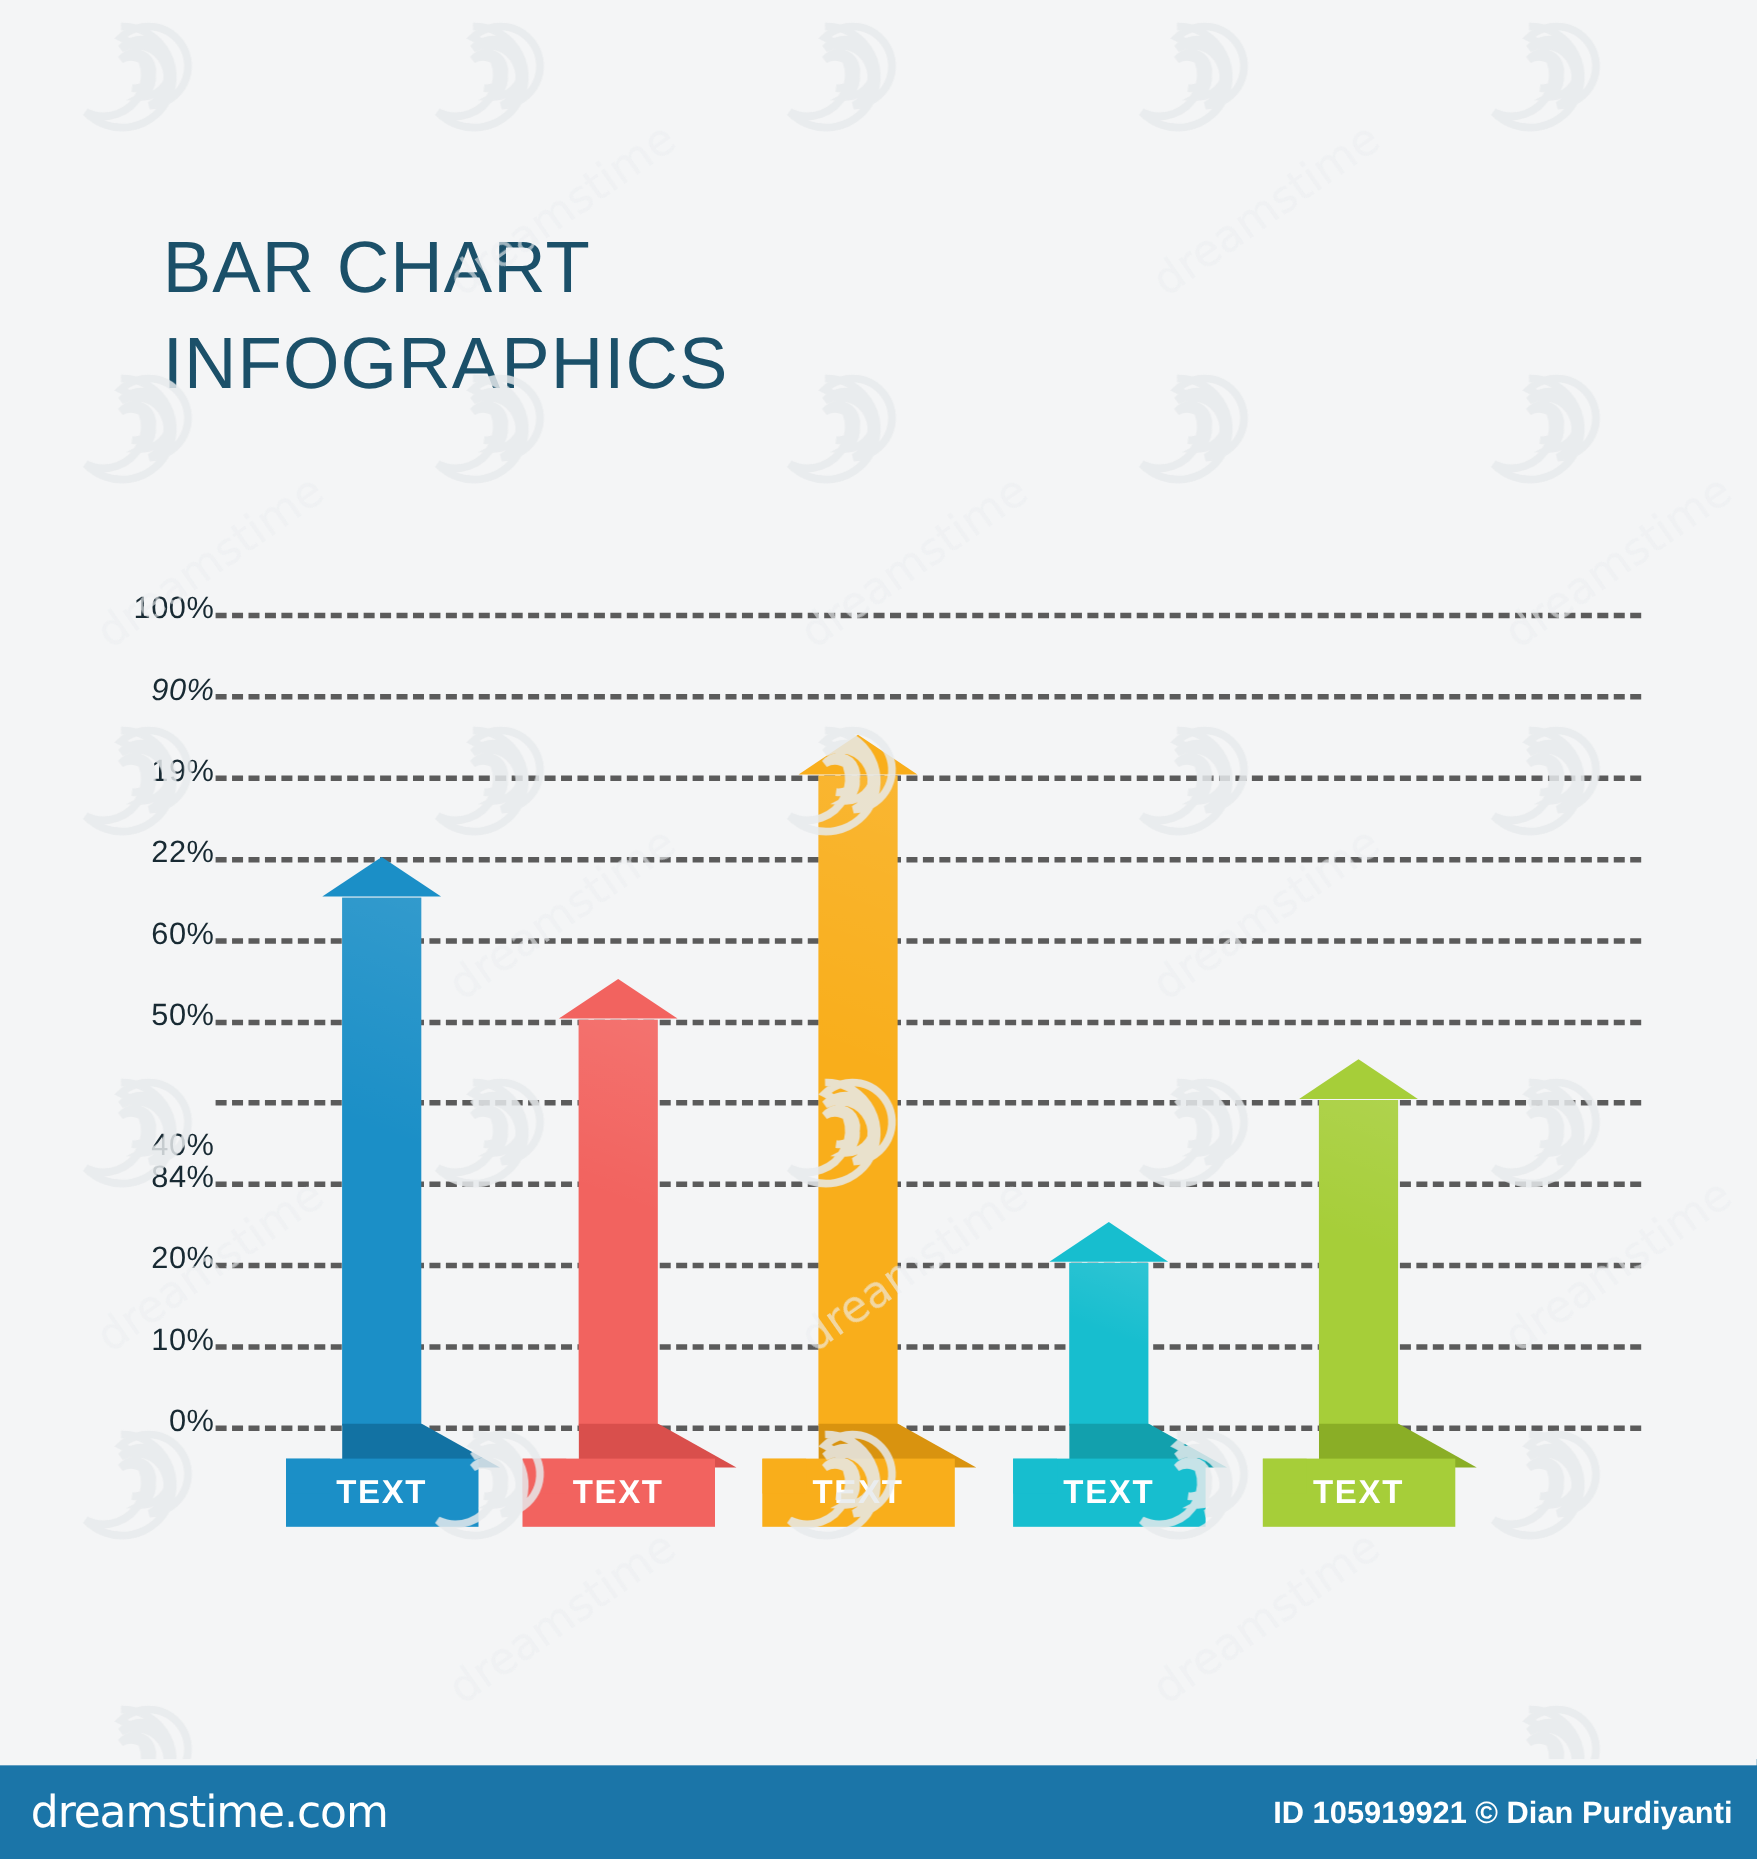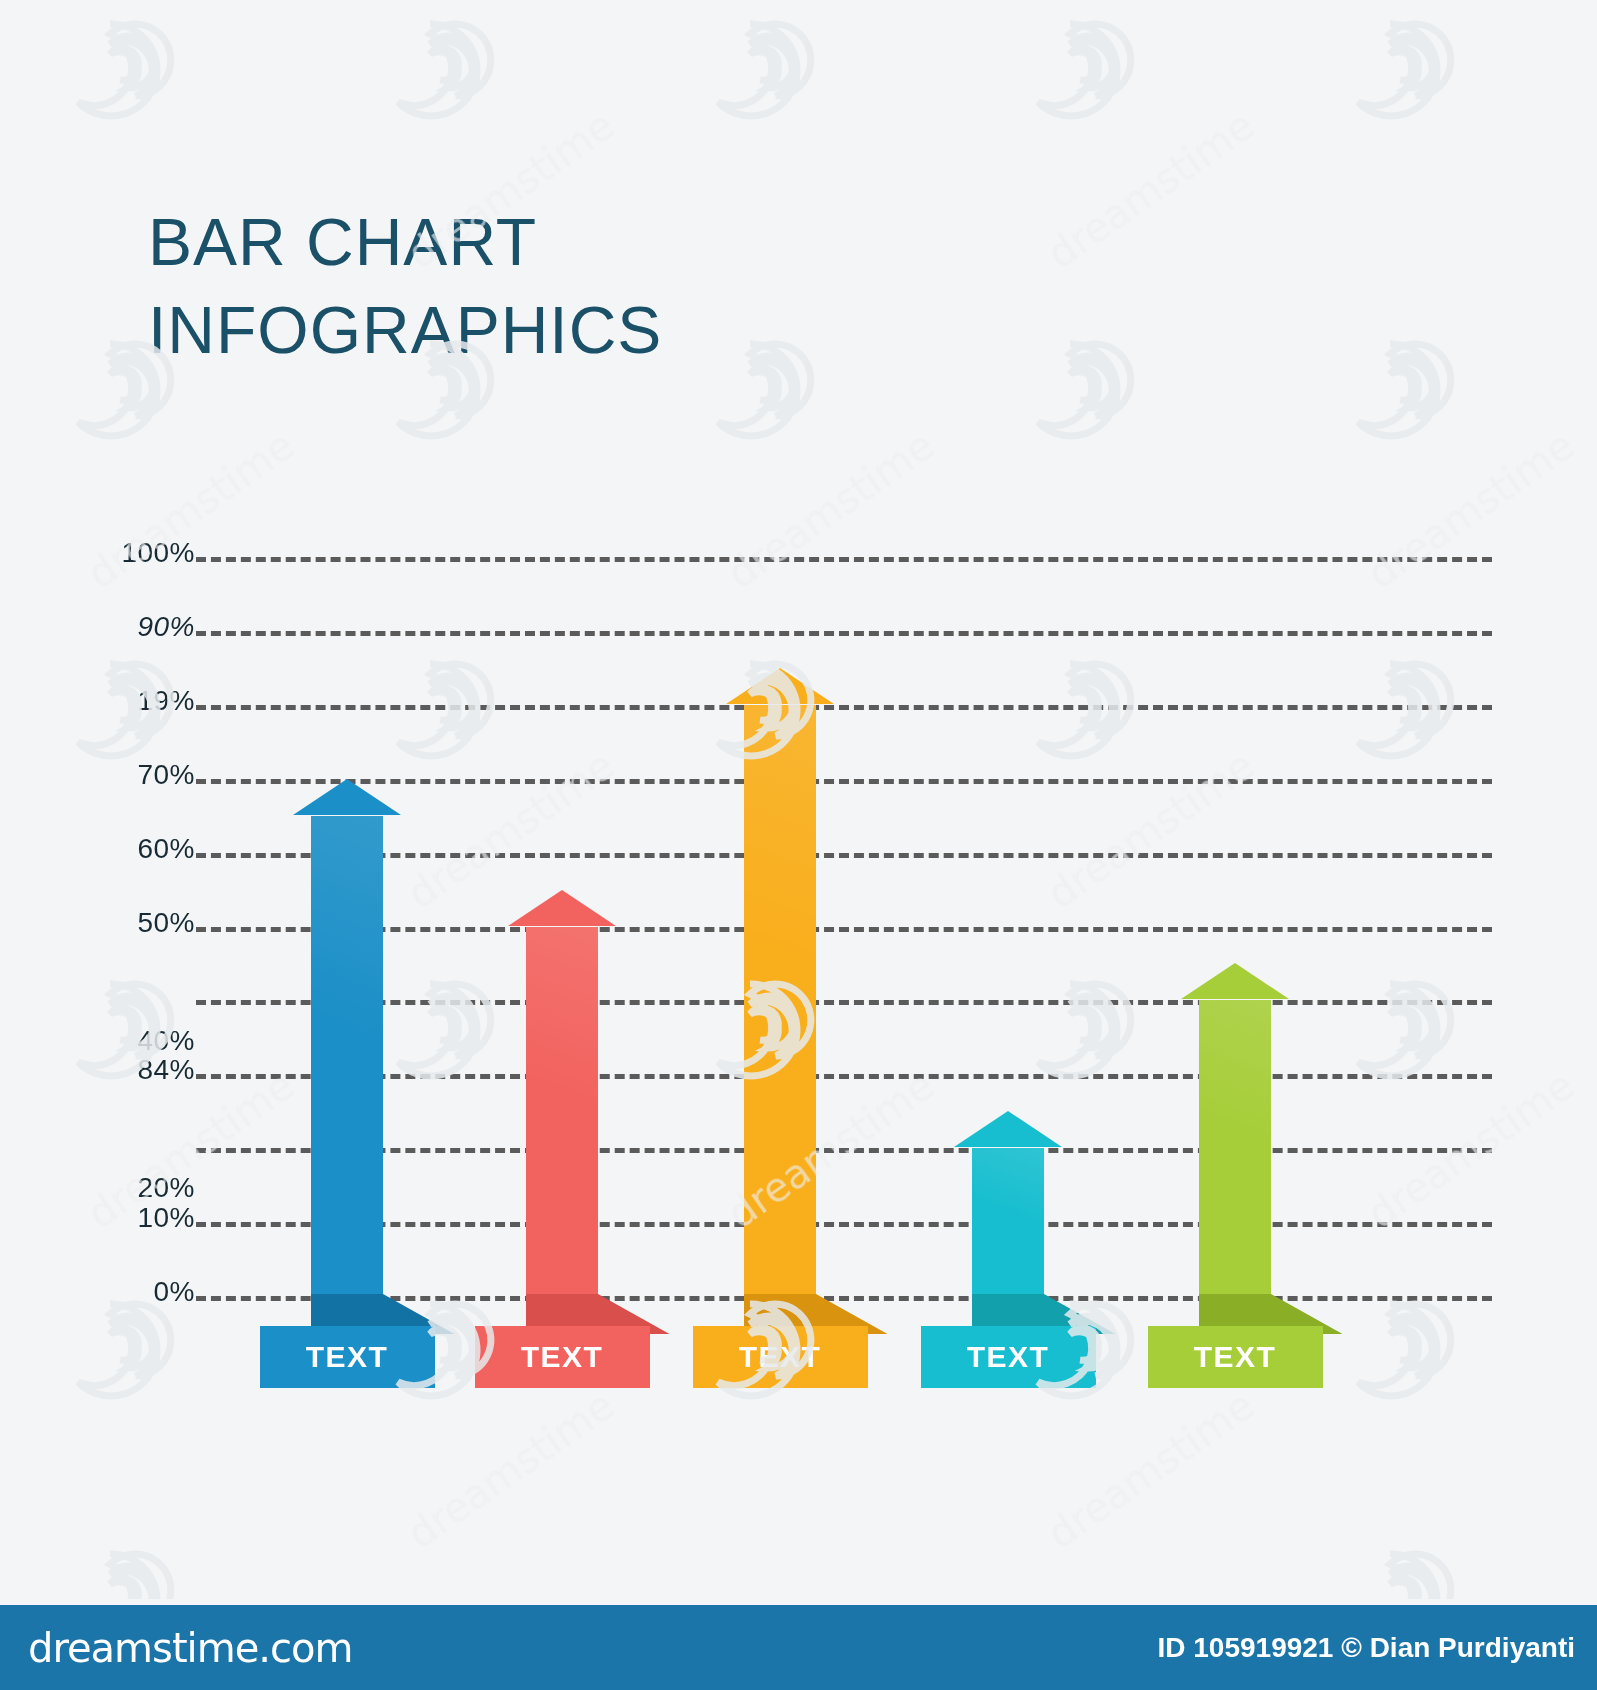--- a/index.html
+++ b/index.html
@@ -207,26 +207,26 @@
 </svg>
 
 <div id="chart-title">BAR CHART
 INFOGRAPHICS</div>
 
 <div id="plot-area">
   <div id="y-axis">
       <div class="y-tick-label" style="top: 537px;">100%</div>
       <div class="y-tick-label" style="top: 610.9px; font-style: italic;">90%</div>
       <div class="y-tick-label" style="top: 684.8px;">19%</div>
-      <div class="y-tick-label" style="top: 758.7px;">70%</div>
+      <div class="y-tick-label" style="top: 758.7px;">22%</div>
       <div class="y-tick-label" style="top: 832.6px;">60%</div>
       <div class="y-tick-label" style="top: 906.5px;">50%</div>
       <div class="y-tick-label" style="top: 1025px;">40%</div>
       <div class="y-tick-label" style="top: 1054.3px;">84%</div>
-      <div class="y-tick-label" style="top: 1128.2px; margin-top: 44px;">20%</div>
+      <div class="y-tick-label" style="top: 1128.2px;">20%</div>
       <div class="y-tick-label" style="top: 1202.1px;">10%</div>
       <div class="y-tick-label" style="top: 1276px;">0%</div>
     </div>
   <div id="gridlines">
       <div class="gridline" style="top: 557px;"></div>
       <div class="gridline" style="top: 630.9px;"></div>
       <div class="gridline" style="top: 704.8px;"></div>
       <div class="gridline" style="top: 778.7px;"></div>
       <div class="gridline" style="top: 852.6px;"></div>
       <div class="gridline" style="top: 926.5px;"></div>

